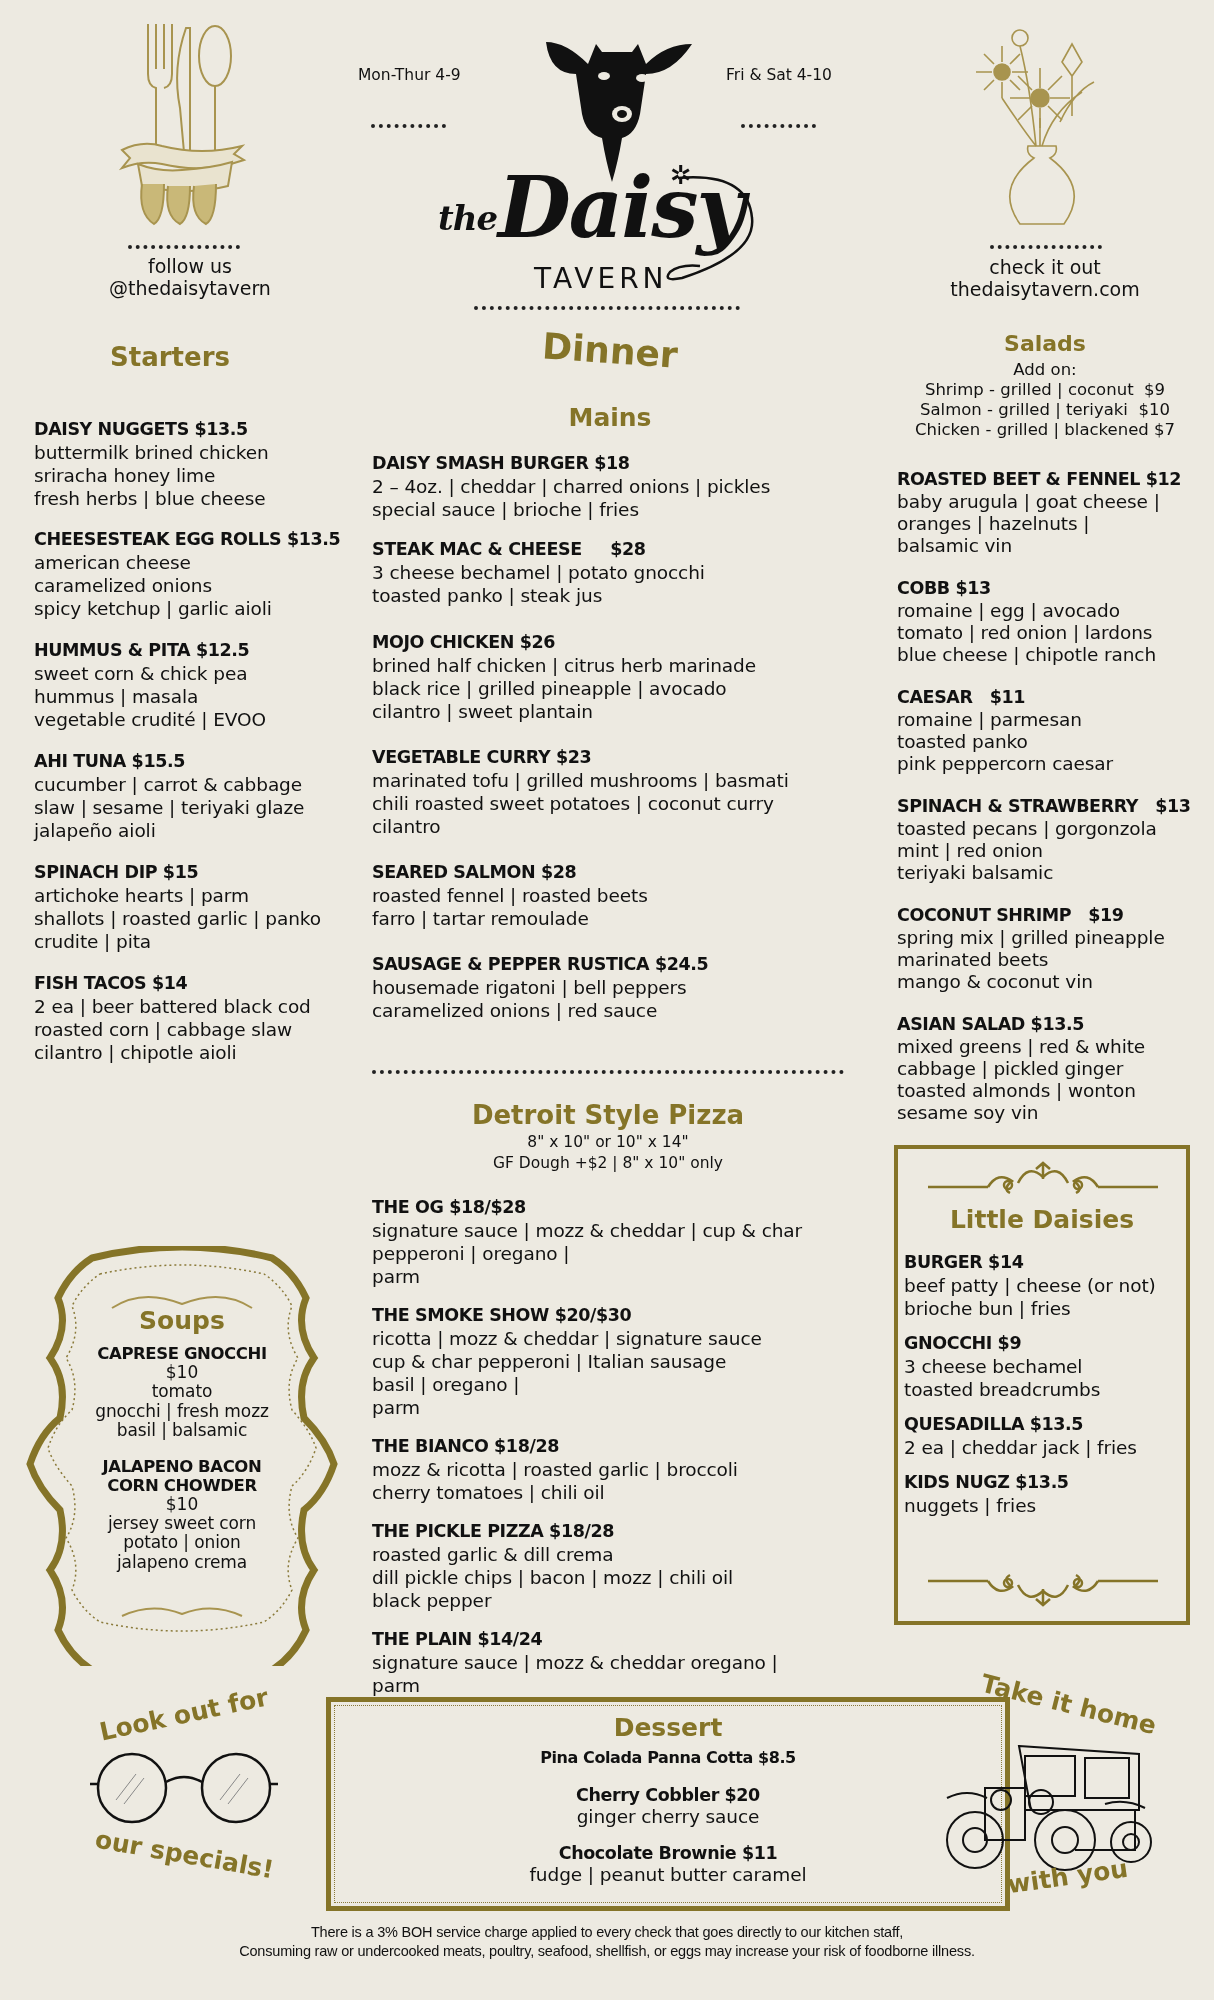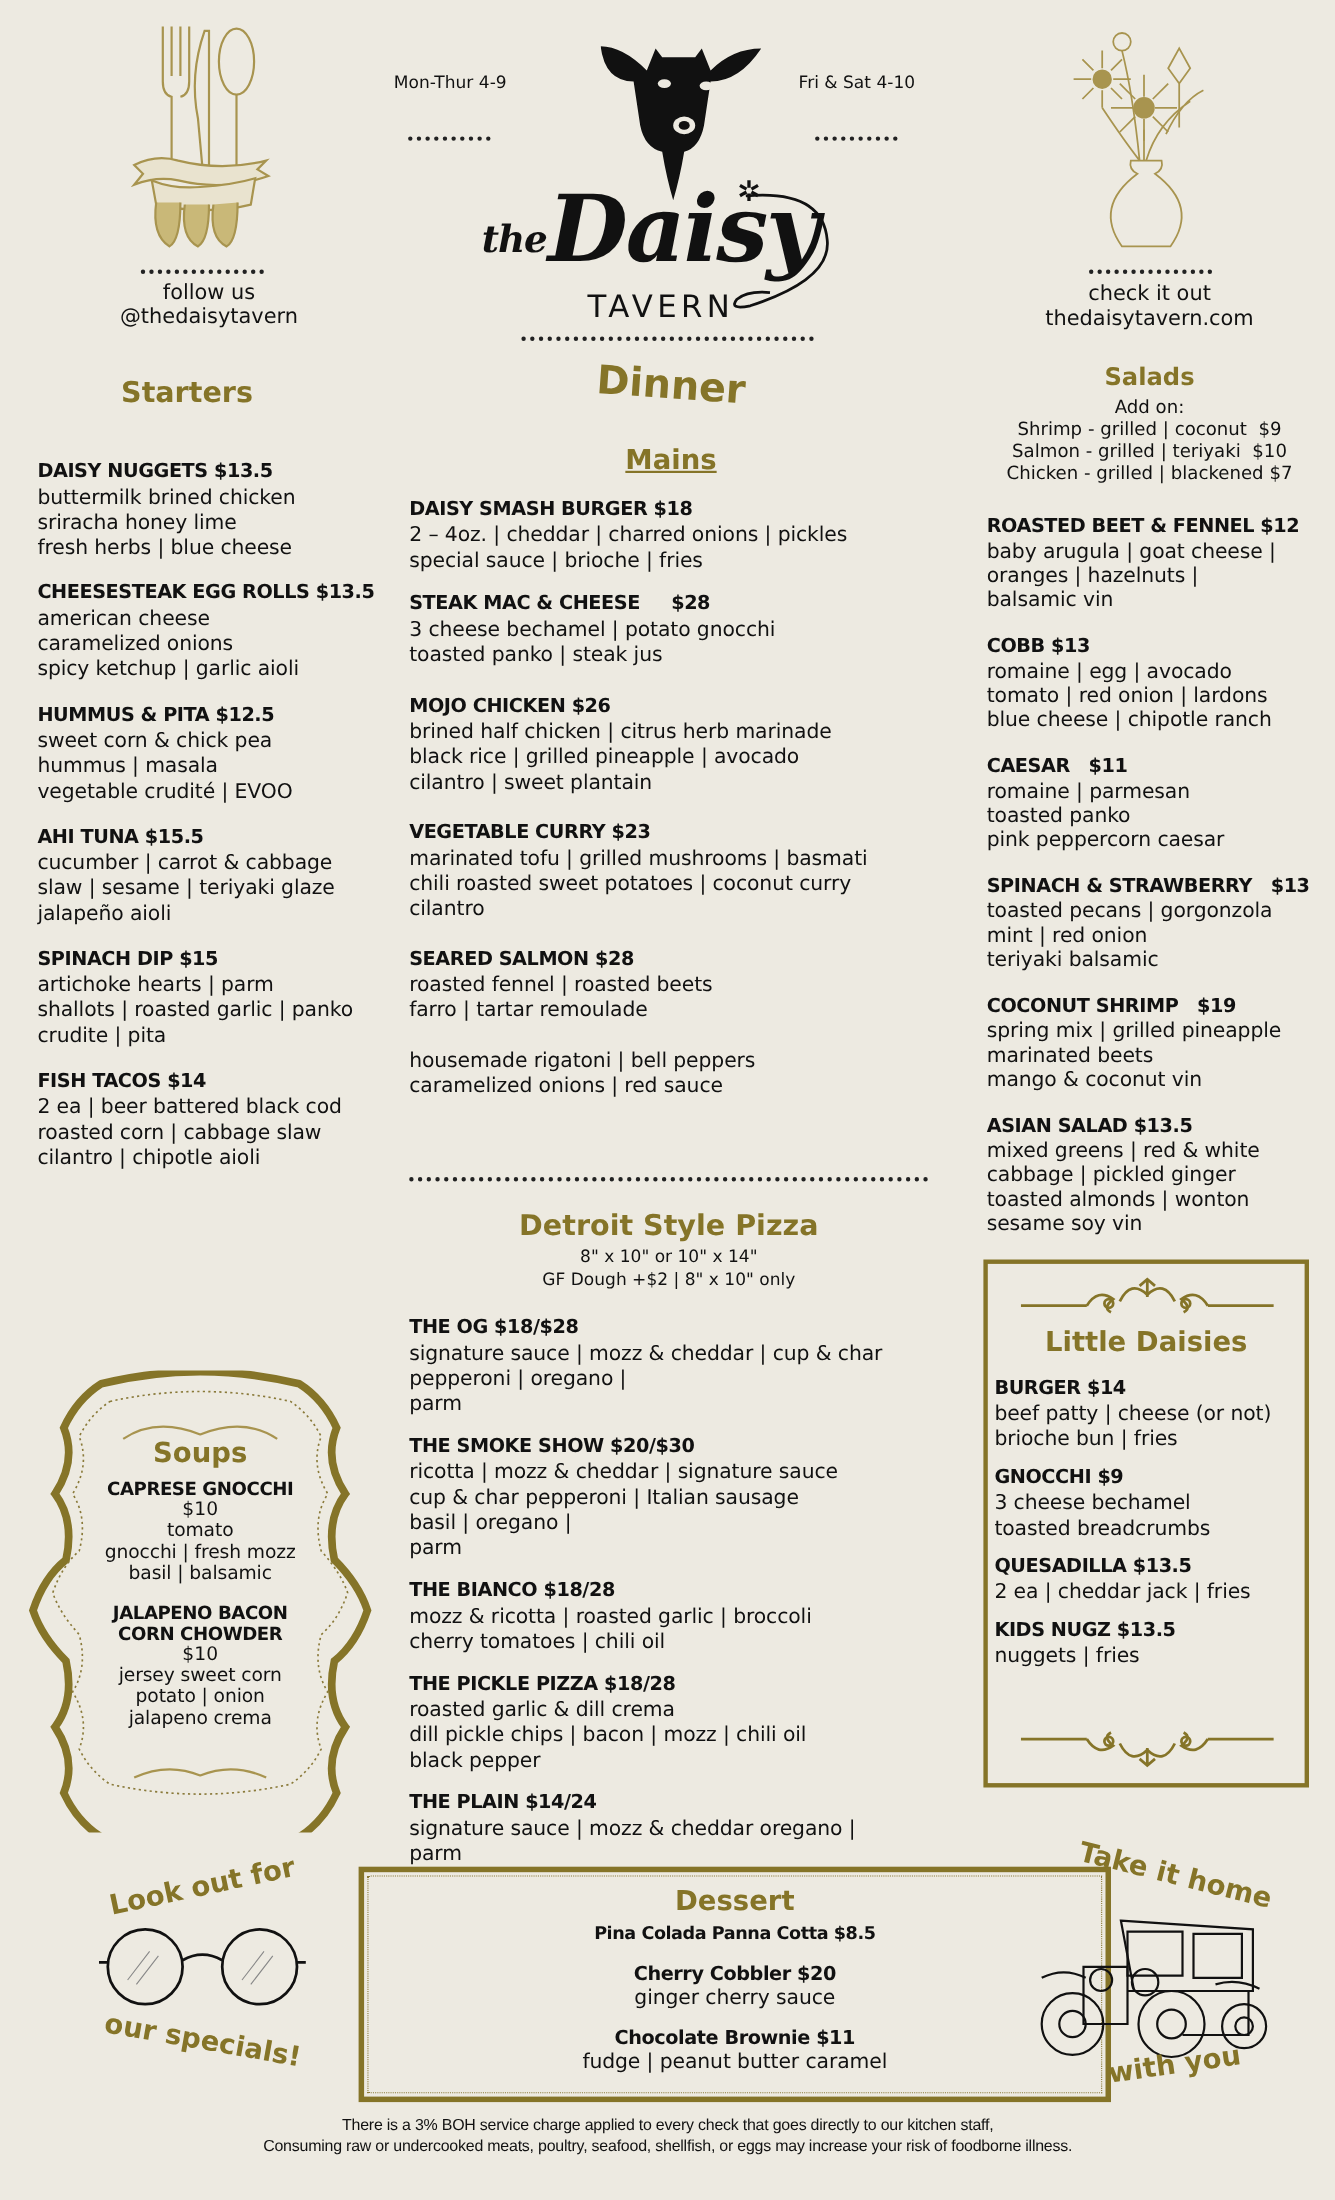--- a/index.html
+++ b/index.html
@@ -154,21 +154,21 @@
         <circle cx="150" cy="38" r="34"></circle>
       <path d="M80 32 q18 -10 36 0"></path>
       <path d="M12 34 h-8 M184 34 h8"></path>
       <path d="M30 50 l20 -26 M38 54 l20 -26 M134 50 l20 -26 M142 54 l20 -26" stroke-width="1" stroke="#888"></path>
     </svg>
   </div>
   <div class="abs gold" style="left:24px;top:150px;font-weight:bold;font-size:25px;transform:rotate(10deg);white-space:nowrap;">our specials!</div>
 </div>
 
 <div class="abs sec-title" style="left:500px;top:330px;width:220px;font-size:36px;transform:rotate(4deg);">Dinner</div>
-<div class="abs sec-title" style="left:500px;top:403px;width:220px;font-size:25px;text-decoration:underline;">Mains</div>
+<div class="abs sec-title" style="left:500px;top:403px;width:220px;font-size:25px;">Mains</div>
 <div class="abs" style="left:372px;top:452px;width:480px;">
   <div class="item" style="margin-bottom:17px;">
     <div class="item-name">DAISY SMASH BURGER  $18</div>
     <div class="item-desc">2 – 4oz. | cheddar | charred onions | pickles
 special sauce | brioche | fries</div>
   </div>
   <div class="item" style="margin-bottom:24px;">
     <div class="item-name" style="white-space:pre;">STEAK MAC &amp; CHEESE     $28</div>
     <div class="item-desc">3 cheese bechamel | potato gnocchi
 toasted panko | steak jus</div>
@@ -184,20 +184,21 @@
     <div class="item-desc">marinated tofu | grilled mushrooms | basmati
 chili roasted sweet potatoes | coconut curry
 cilantro</div>
   </div>
   <div class="item" style="margin-bottom:23px;">
     <div class="item-name">SEARED SALMON  $28</div>
     <div class="item-desc">roasted fennel | roasted beets
 farro | tartar remoulade</div>
   </div>
   <div class="item">
+    <div class="item-name">SAUSAGE &amp; PEPPER RUSTICA  $24.5</div>
     <div class="item-desc">housemade rigatoni | bell peppers
 caramelized onions | red sauce</div>
   </div>
 </div>
 <div class="abs dots" style="left:372px;top:1070px;width:472px;"></div>
 
 <div class="abs center" style="left:372px;top:1098px;width:472px;">
   <div class="sec-title" style="font-size:26px;line-height:34px;">Detroit Style Pizza</div>
   <div style="font-size:15.5px;line-height:21px;">8" x 10" or 10" x 14"</div>
   <div style="font-size:15.5px;line-height:21px;">GF Dough +$2 | 8" x 10" only</div>

